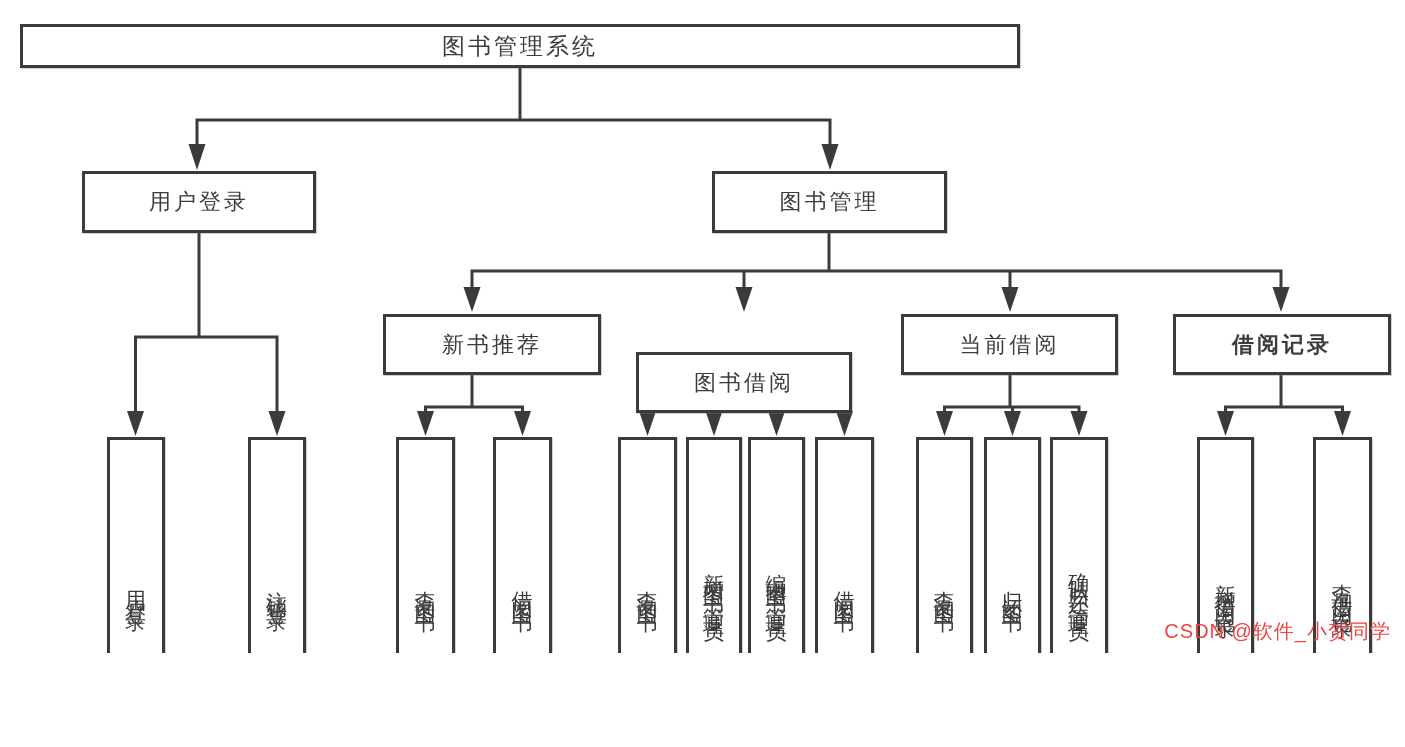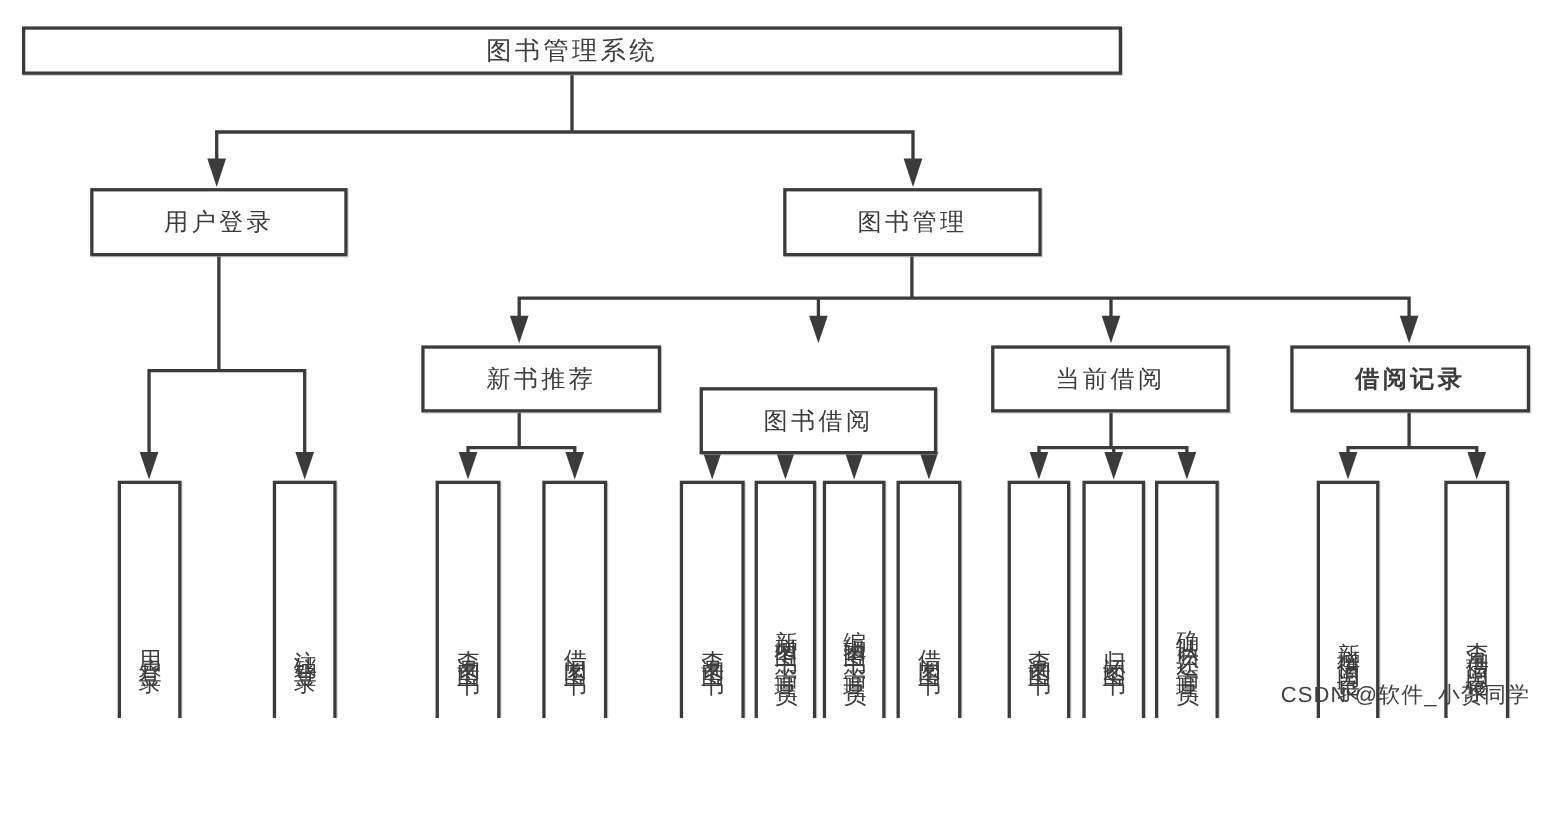--- a/index.html
+++ b/index.html
@@ -29,21 +29,21 @@
     font-size:21px;
     letter-spacing:7px;
     line-height:1;
     white-space:nowrap;
   }
   #watermark{
     position:absolute;
     right:14px;bottom:8px;
     font-size:20px;
     letter-spacing:1px;
-    color:#404040;
+    color:#ef4444;
     z-index:2;
     white-space:nowrap;
   }
 </style>
 </head>
 <body>
 
 <div id="stage">
 
   <svg id="connectors" width="1405" height="747" viewBox="0 0 1405 747">

